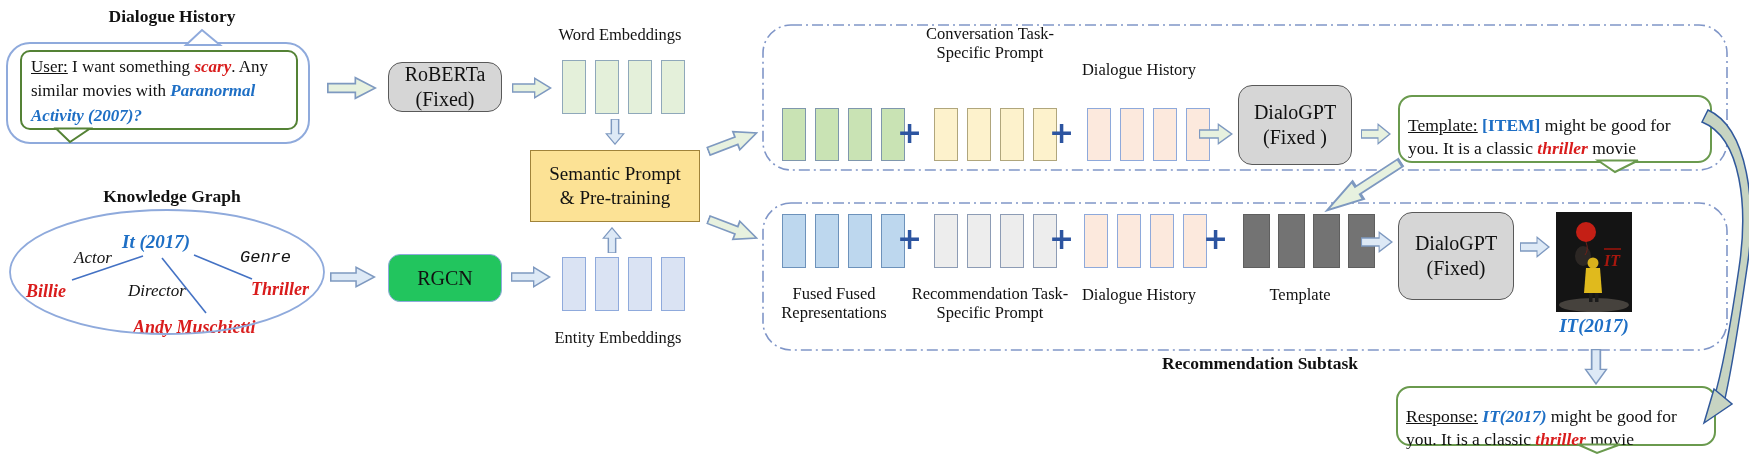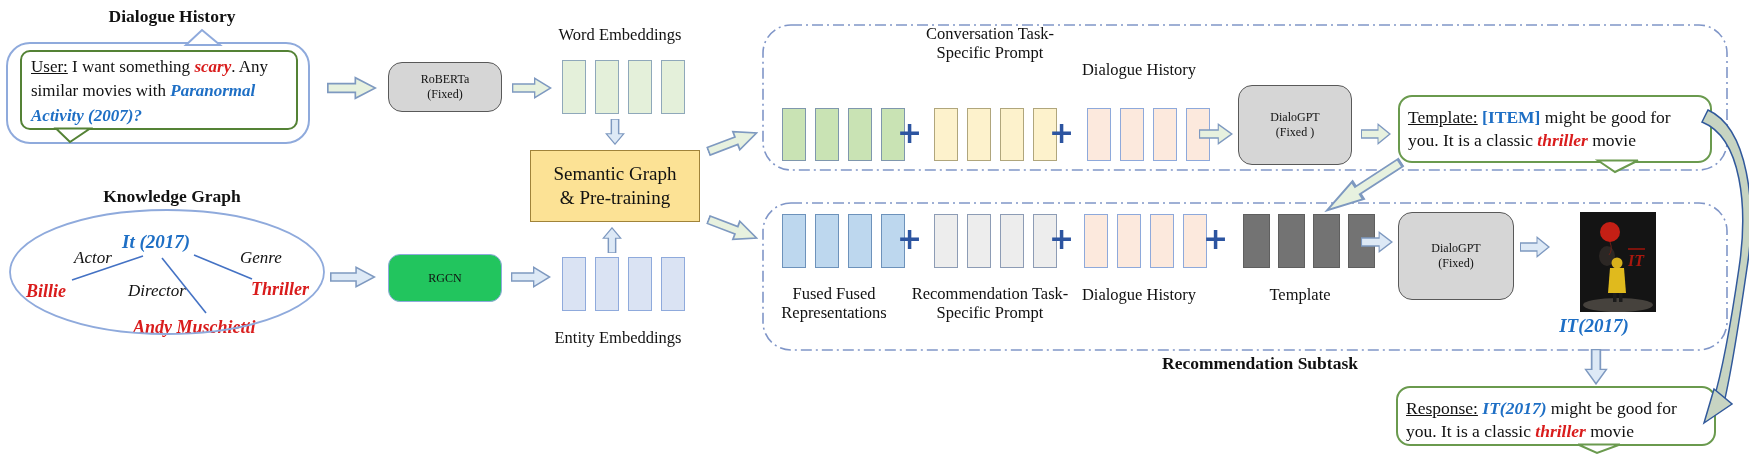--- a/index.html
+++ b/index.html
@@ -1,42 +1,42 @@
 <!DOCTYPE html>
 <html><head>
 <meta charset="utf-8">
 <style>
   html,body{margin:0;padding:0;background:#fff;}
   .canvas{position:relative;width:1749px;height:455px;background:#fff;overflow:hidden;
           font-family:"Liberation Serif",serif;color:#111;}
-  .abs{position:absolute;margin-left:24px;}
+  .abs{position:absolute;}
   .hd{position:absolute;font-weight:700;font-size:17.5px;text-align:center;}
   .lbl{position:absolute;text-align:center;font-size:16.5px;line-height:1.16;color:#111;}
   .node{position:absolute;display:flex;flex-direction:column;align-items:center;justify-content:center;
-        text-align:center;font-size:12px;line-height:1.25;box-sizing:border-box;}
+        text-align:center;font-size:20px;line-height:1.25;box-sizing:border-box;}
   .gray-node{background:#d6d6d6;border:1.6px solid #595959;border-radius:14px;}
   .blue-node{background:#22c55e;border:1.6px solid #8faadc;border-radius:12px;}
   .fusion-node{background:#fce295;border:1.5px solid #a08339;font-size:19px;}
   .cells{position:absolute;display:flex;gap:9px;}
   .cell{width:24px;height:53px;border:1.5px solid;box-sizing:border-box;}
   .c-lgreen{background:#e4f0da;border-color:#8fa8ba;}
   .c-green{background:#c9e3b4;border-color:#7f97ad;}
   .c-yellow{background:#fdf2cc;border-color:#b0a67c;}
   .c-peach{background:#fce9dd;border-color:#8ea9db;}
   .c-lblue{background:#dae3f3;border-color:#8faadc;}
   .c-blue{background:#bdd7ee;border-color:#6d92bb;}
   .c-gray{background:#ededed;border-color:#8d9cb5;}
   .c-dark{background:#737373;border-color:#5f5f5f;}
   .cells-dark{gap:8px;}
   .cells-dark .cell{width:27px;}
   .h54 .cell{height:54px;}
   .plus{position:absolute;font-family:"DejaVu Sans",sans-serif;font-weight:700;font-size:30px;
         color:#2c54a0;line-height:1;}
   .bub{position:absolute;background:#fff;border:2px solid #6a9a4e;border-radius:14px;
-       padding:9px 8px;font-size:17.5px;line-height:1.32;box-sizing:border-box;white-space:pre-wrap;}
+       padding:17px 8px;font-size:17.5px;line-height:1.32;box-sizing:border-box;white-space:pre-wrap;}
   .outer-bub{position:absolute;background:#fff;border:2px solid #8faadc;border-radius:24px;box-sizing:border-box;}
   .inner-bub{border-radius:10px;font-size:17px;line-height:1.44;padding:3px 8px;}
   .u{text-decoration:underline;}
   .red{color:#d91c1c;font-weight:700;font-style:italic;}
   .blue{color:#1e6fc5;font-weight:700;}
   .blueital{color:#1e6fc5;font-weight:700;font-style:italic;}
   .ital{font-style:italic;margin-left:24px;}
   .kgnode{position:absolute;font-size:17px;white-space:nowrap;}
   .overlay{position:absolute;left:0;top:0;pointer-events:none;}
   .ga{fill:#e7f1df;stroke:#7e99c0;stroke-width:2;}
@@ -48,21 +48,21 @@
 <div class="canvas">
 
   <div class="hd" style="left:62px;top:6px;width:220px;">Dialogue History</div>
 
   <div class="outer-bub" style="left:6px;top:42px;width:304px;height:102px;"></div>
   <div class="bub inner-bub" style="left:20px;top:50px;width:278px;height:80px;border-color:#548235;padding-left:9px;"><span class="u">User:</span><span> I want something </span><span class="red">scary</span><span>. Any similar movies with </span><span class="blueital">Paranormal Activity (2007)?</span></div>
 
   <div class="hd" style="left:62px;top:186px;width:220px;">Knowledge Graph</div>
   <span class="kgnode blueital" style="left:122px;top:231px;font-size:19px;">It (2017)</span>
   <span class="kgnode ital" style="left:50px;top:248px;">Actor</span>
-  <span class="kgnode ital" style="left:216px;top:248px;">Genre</span>
+  <span class="kgnode ital" style="left:216px;top:248px;font-family:Liberation Mono, monospace;">Genre</span>
   <span class="kgnode red" style="left:26px;top:281px;font-size:18px;">Billie</span>
   <span class="kgnode ital" style="left:104px;top:281px;">Director</span>
   <span class="kgnode red" style="left:251px;top:279px;font-size:18px;">Thriller</span>
   <span class="kgnode red" style="left:133px;top:317px;font-size:18px;">Andy Muschietti</span>
 
   <div class="node gray-node" style="left:388px;top:62px;width:114px;height:50px;">
     <div>RoBERTa</div>
     <div>(Fixed)</div>
   </div>
   <div class="node blue-node" style="left:388px;top:254px;width:114px;height:48px;">
@@ -70,21 +70,21 @@
   </div>
 
   <div class="lbl" style="left:535px;top:25px;width:170px;">Word Embeddings</div>
   <div class="cells h54" style="left:562px;top:60px;">
     <div class="cell c-lgreen"></div>
       <div class="cell c-lgreen"></div>
     <div class="cell c-lgreen"></div>
       <div class="cell c-lgreen"></div>
   </div>
   <div class="node fusion-node" style="left:530px;top:150px;width:170px;height:72px;">
-    <div>Semantic Graph</div>
+    <div>Semantic Prompt</div>
     <div>&amp; Pre-training</div>
   </div>
   <div class="cells h54" style="left:562px;top:257px;">
     <div class="cell c-lblue"></div>
       <div class="cell c-lblue"></div>
     <div class="cell c-lblue"></div>
       <div class="cell c-lblue"></div>
   </div>
   <div class="lbl" style="left:528px;top:328px;width:180px;">Entity Embeddings</div>
 

